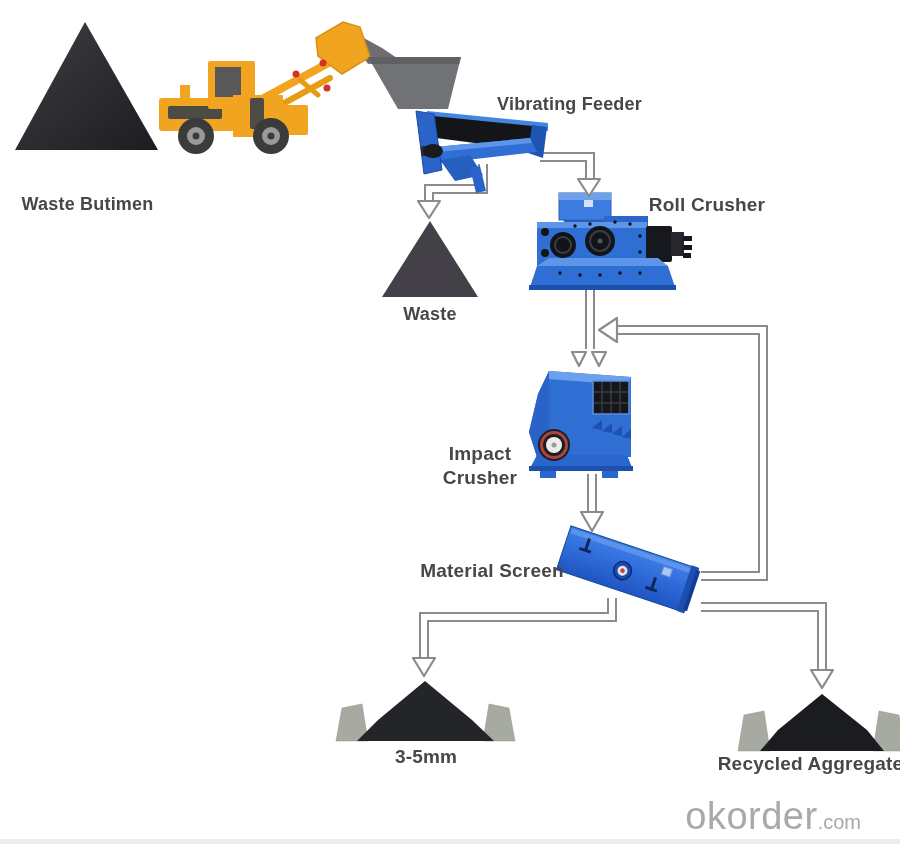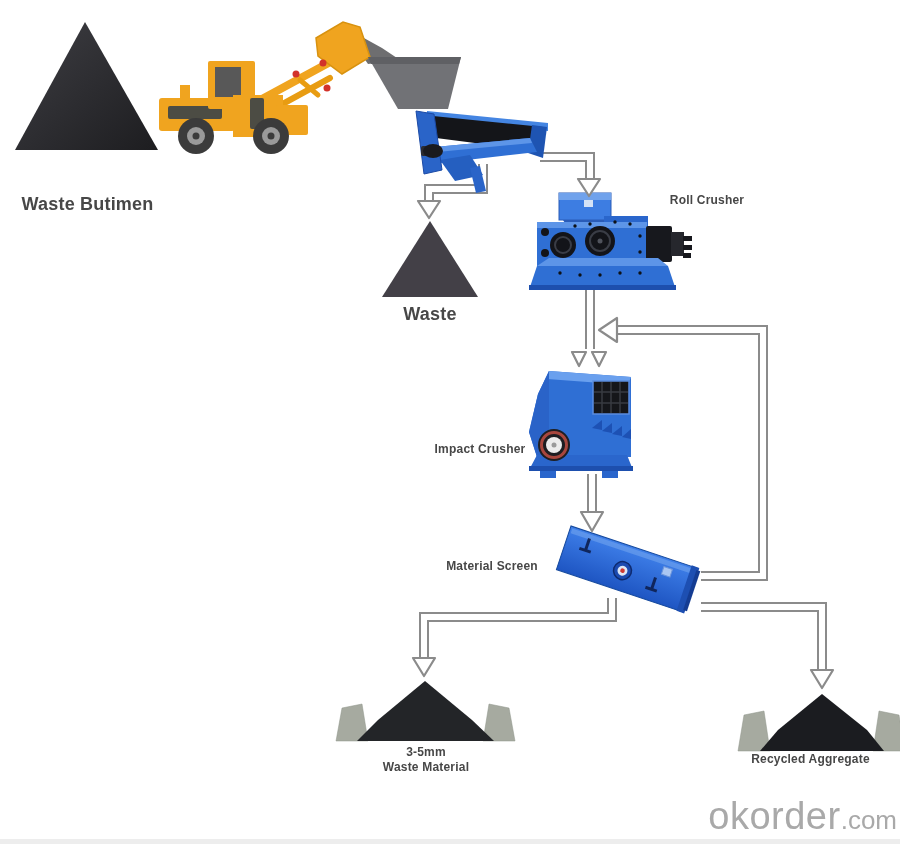--- a/index.html
+++ b/index.html
@@ -6,29 +6,29 @@
   #stage{
     position:relative;width:900px;height:844px;background:#ffffff;overflow:hidden;
     font-family:"Liberation Sans","DejaVu Sans",sans-serif;
   }
   #diagram-svg{position:absolute;left:0;top:0;width:900px;height:844px;}
   .lbl{
     position:absolute;color:#474747;font-weight:700;text-align:center;
     letter-spacing:.2px;line-height:1.25;
   }
   .lbl-18{font-size:18px;}
-  .lbl-17{font-size:12px;}
+  .lbl-17{font-size:19px;}
   .two-line div{white-space:nowrap;}
   #watermark{
-    position:absolute;left:712px;top:795px;width:185px;height:46px;
+    position:absolute;left:676px;top:795px;width:185px;height:46px;
     display:flex;align-items:baseline;justify-content:flex-end;
     color:#a9a9a9;font-weight:400;
   }
   #watermark .wm-main{font-size:38px;letter-spacing:.5px;}
-  #watermark .wm-tld{font-size:26px;}
+  #watermark .wm-tld{font-size:20px;}
   #bottom-strip{
     position:absolute;left:0;bottom:0;width:900px;height:5px;background:#ededed;
   }
 </style>
 </head>
 <body>
 
 <div id="stage">
 
   <svg id="diagram-svg" viewBox="0 0 900 844">
@@ -234,32 +234,32 @@
       <polygon points="592,352 606,352 599,366"></polygon>
       <polygon points="617,318 617,342 599,330"></polygon>
       <polygon points="581,512 603,512 592,531"></polygon>
       <polygon points="413,658 435,658 424,676"></polygon>
       <polygon points="811,670 833,670 822,688"></polygon>
     </g>
   </svg>
 
   <div class="lbl lbl-18" style="left:10px;top:149px;width:155px;margin-top:44px;">Waste Butimen</div>
 
+  <div class="lbl lbl-18" style="left:487px;top:93px;width:165px;">Vibrating Feeder</div>
 
   <div class="lbl lbl-18" style="left:390px;top:303px;width:80px;">Waste</div>
 
   <div class="lbl lbl-17" style="left:647px;top:193px;width:120px;">Roll Crusher</div>
 
   <div class="lbl lbl-17" style="left:410px;top:442px;width:140px;">Impact Crusher</div>
 
   <div class="lbl lbl-17" style="left:416px;top:559px;width:152px;">Material Screen</div>
 
   <div class="lbl lbl-17 two-line" style="left:353px;top:745px;width:146px;">
     <div>3-5mm</div>
-    <div>Waste Material</div>
   </div>
 
   <div class="lbl lbl-17" style="left:713px;top:752px;width:195px;">Recycled Aggregate</div>
 
   <div id="watermark">
     <span class="wm-main">okorder</span>
       <span class="wm-tld">.com</span>
   </div>
 
   <div id="bottom-strip"></div>

